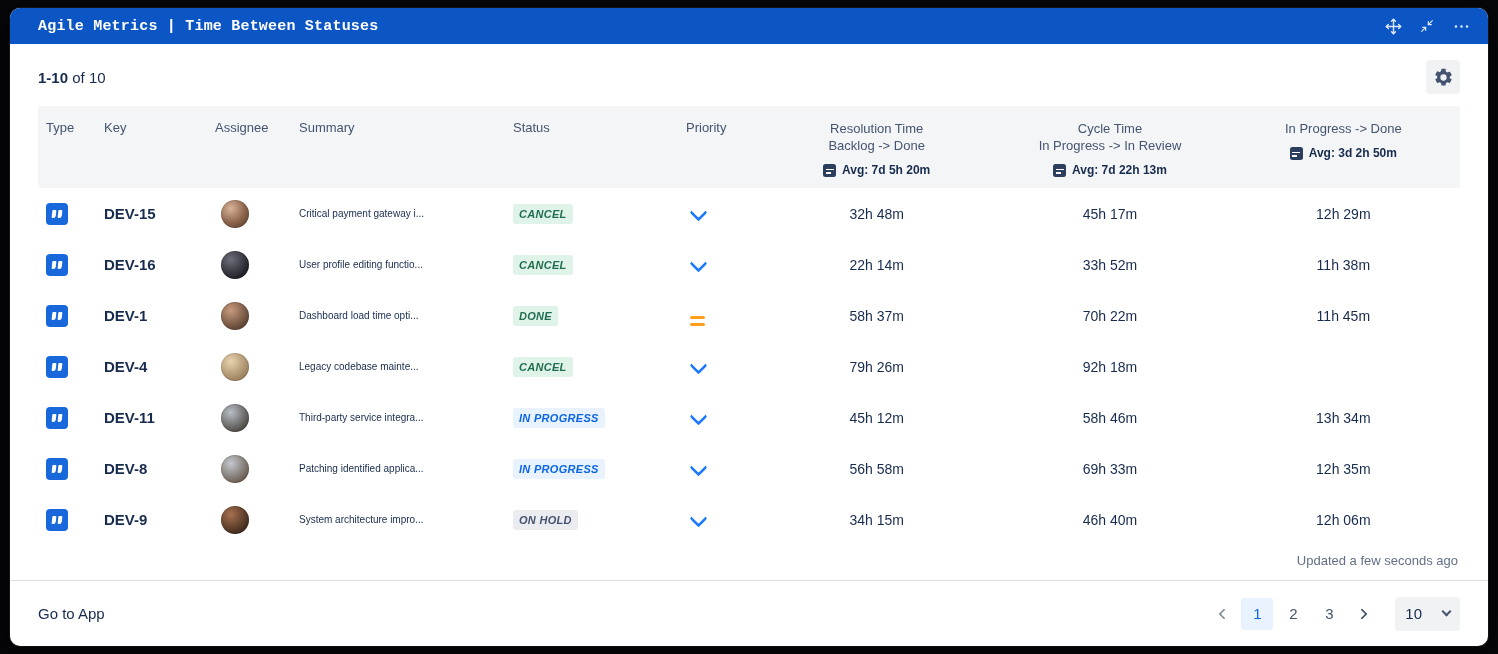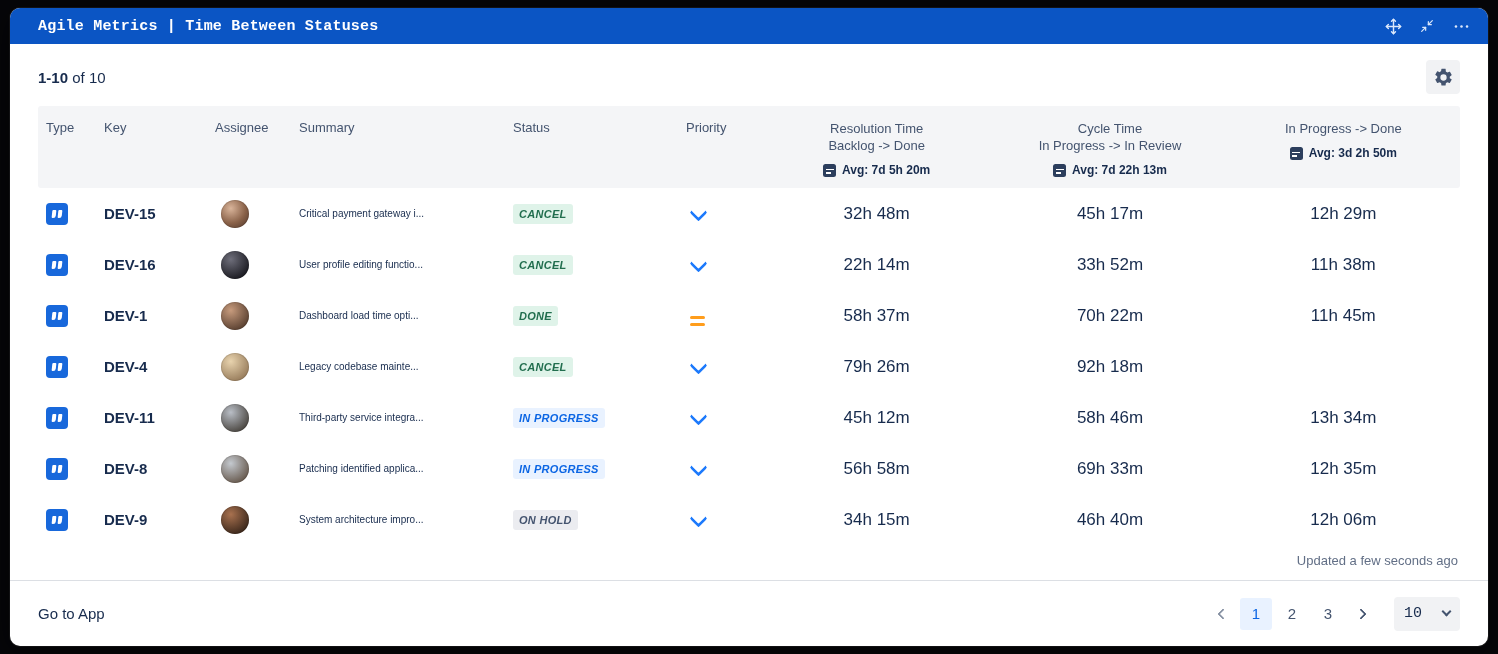--- a/index.html
+++ b/index.html
@@ -121,21 +121,21 @@
     content:""; position:absolute; left:2px; top:-1px;
     width:10px; height:10px;
     border-right:3.2px solid #1D7AFC; border-bottom:3.2px solid #1D7AFC;
     border-radius:2.5px; transform:rotate(45deg);
   }
   .priority-medium { display:inline-flex; flex-direction:column; gap:3.5px; }
   .priority-medium::before, .priority-medium::after {
     content:""; width:15px; height:3.5px; background:#FF9D1C; border-radius:2px;
   }
 
-  .col-metric { font-size:17px; color:#172B4D; text-align:center; }
+  .col-metric { font-size:14px; color:#172B4D; text-align:center; }
 
   .updated { margin-top:auto; text-align:right; font-size:13px; color:#626F86; padding:8px 2px 12px; }
 
   
   .footer {
     flex:0 0 66px;
     border-top:1px solid #DCDFE4;
     display:flex; align-items:center;
     padding:0 28px;
   }
@@ -148,21 +148,21 @@
   }
   .pg-num.active { background:#E9F2FF; color:#0C66E4; }
   .pg-arrow { width:30px; height:30px; display:flex; align-items:center; justify-content:center; cursor:pointer; }
   .chev { width:8px; height:8px; display:block; border-right:2.4px solid #8590A2; border-bottom:2.4px solid #8590A2; border-radius:1px; }
   .chev.left  { transform:rotate(135deg); margin-left:4px; }
   .chev.right { transform:rotate(-45deg); border-color:#44546F; margin-right:4px; }
   .page-size {
     margin-left:12px; height:34px; min-width:58px; padding:0 10px;
     background:#F1F2F4; border-radius:4px;
     display:flex; align-items:center; justify-content:center; gap:21px;
-    font-size:15px; color:#172B4D; cursor:pointer;font-family:Liberation Mono, monospace;
+    font-size:15px; color:#172B4D; cursor:pointer;
   }
   .caret-down { width:7px; height:7px; border-right:2px solid #44546F; border-bottom:2px solid #44546F; transform:rotate(45deg); margin-top:-4px; display:block; }
 </style>
 </head>
 <body>
 
 <div class="desktop">
   <div class="window">
 
     <div class="titlebar">

